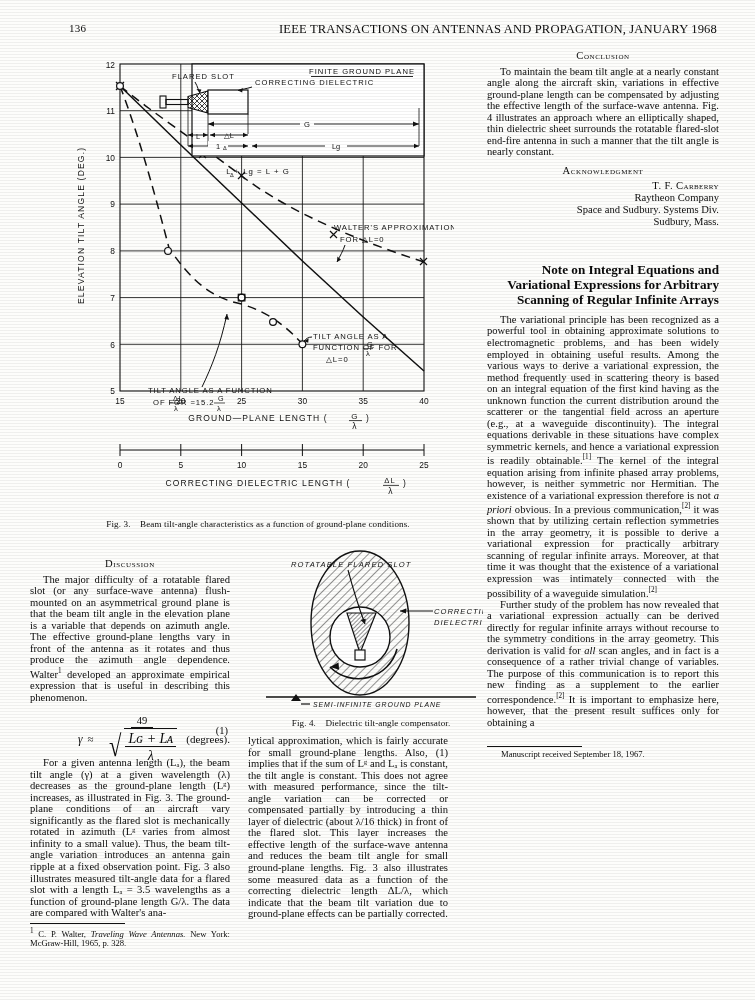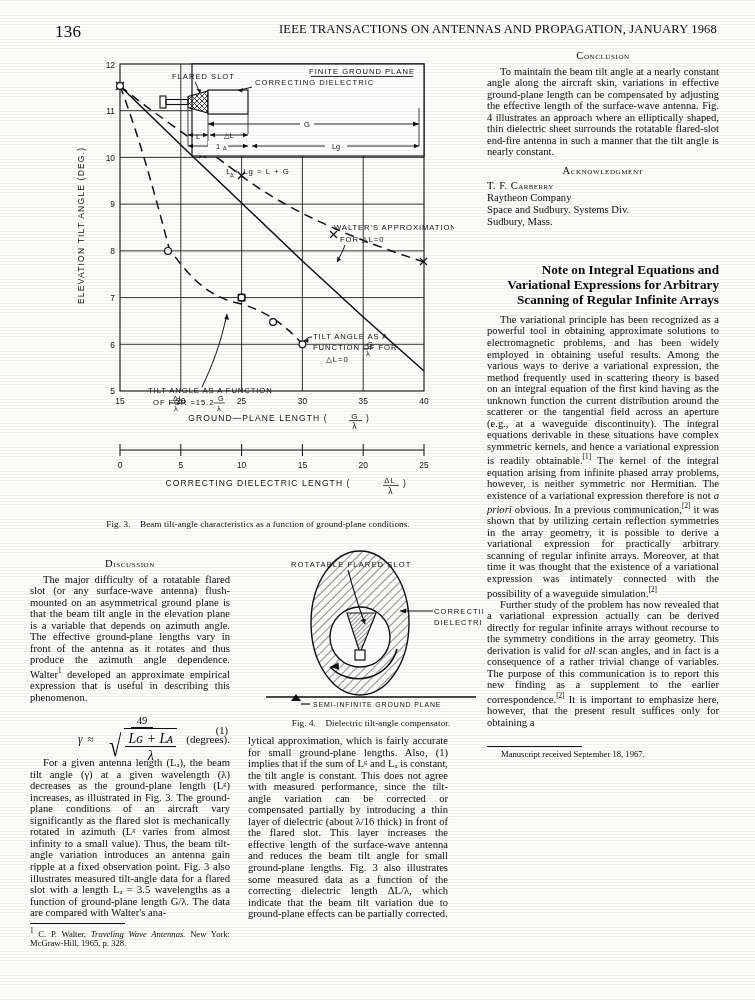--- a/index.html
+++ b/index.html
@@ -6,46 +6,46 @@
   body{
     width:755px;height:1000px;position:relative;overflow:hidden;
     font-family:"Liberation Serif", serif;
     color:#0b0b0b;
     -webkit-font-smoothing:none;
   }
   .page{position:absolute;inset:0;background:#fdfdfb;}
 
   
   .runhead{position:absolute;top:22px;left:0;width:755px;height:18px;}
-  .folio{position:absolute;left:55px;top:0;font-size:17px;letter-spacing:.2px;}
+  .folio{position:absolute;left:69px;top:0;font-size:11px;letter-spacing:.2px;}
   .journal{position:absolute;right:38px;top:0;font-size:12.6px;letter-spacing:.15px;white-space:nowrap;}
 
   
   .col{position:absolute;font-size:10.6px;line-height:11.55px;text-align:justify;
        text-justify:inter-word;hyphens:manual;}
   .col p{margin:0;text-indent:13px;}
   .col p.noind{text-indent:0;}
   .head{font-variant:small-caps;text-align:center;font-size:10.6px;margin:7px 0 4px;letter-spacing:.6px;}
   .arttitle{font-weight:bold;font-size:13.2px;line-height:15.4px;text-align:right;margin:0 0 6px;}
-  .author{text-align:left;font-size:10.6px;line-height:11.8px;margin-top:3px;}
+  .author{text-align:right;font-size:10.6px;line-height:11.8px;margin-top:3px;}
   .author .nm{font-variant:small-caps;letter-spacing:.4px;}
   .fnote{font-size:8.6px;line-height:9.6px;text-align:justify;}
   .fnote i{font-style:italic;}
   .fnrule{border:0;border-top:1px solid #111;margin:4px 0 3px 0;width:95px;}
   .sup{font-size:7.2px;vertical-align:super;}
 
   
   .cap{position:absolute;font-size:9.1px;text-align:center;letter-spacing:.1px;}
 
   
   #fig3{position:absolute;left:62px;top:46px;width:392px;height:470px;}
   #fig3 svg{display:block;}
 
   
-  #fig4{position:absolute;left:258px;top:545px;width:225px;height:135px;}
+  #fig4{position:absolute;left:258px;top:545px;width:225px;height:135px;font-style:italic;}
   #fig4 svg{display:block;}
 
   
   .eqwrap{position:relative;height:46px;margin:6px 0 2px 0;font-size:11px;}
   .eq{position:absolute;left:48px;top:6px;display:flex;align-items:center;gap:5px;}
   .eq .gam{font-style:italic;font-size:11.5px;}
   .rad-sign{font-size:30px;line-height:26px;transform:scaleX(.75);}
   .frac{display:inline-block;font-size:14px;line-height:17px;}
   .frac .num{border-bottom:1px solid #111;padding:0 3px;font-style:italic;}
   .frac .den{padding:0 3px;font-style:italic;}

